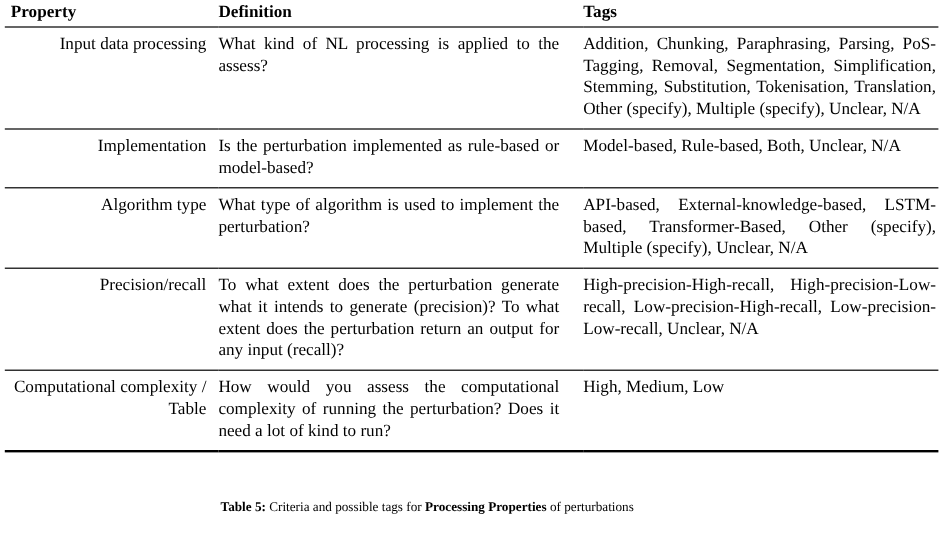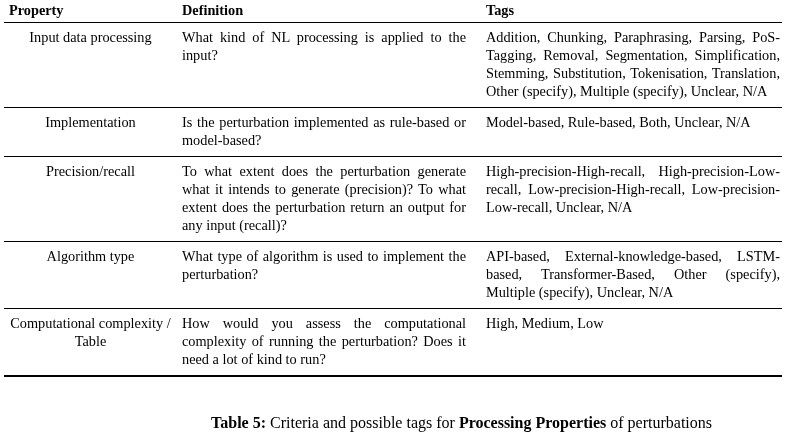--- a/index.html
+++ b/index.html
@@ -58,21 +58,21 @@
     vertical-align: top;
     padding: 5px 0 7px 0;
     border-top: 1.1px solid #000;
     hyphens: manual;
   }
   tbody tr:first-child td { border-top: 1.1px solid #000; }
 
   td.prop {
     padding-left: 5px;
     padding-right: 10px;
-    text-align: center;
+    text-align: right;
   }
   td.def {
     padding-right: 20px;
     text-align: justify;
     text-justify: inter-word;
   }
   td.tags {
     padding-right: 2px;
     text-align: justify;
     text-justify: inter-word;
@@ -80,22 +80,22 @@
   }
 
   tbody tr.last-row td { border-bottom: 2.2px solid #000; }
 
   
   .caption {
     position: absolute;
     left: 0;
     top: 414px;
     width: 712px;
-    text-align: right;
-    font-size: 16px;
+    text-align: center;
+    font-size: 11px;
     line-height: 18px;
   }
   .caption .cap-label { font-weight: bold; }
   .caption .cap-strong { font-weight: bold; }
 </style>
 </head>
 <body>
 
 <div class="page">
 
@@ -110,40 +110,40 @@
         <tr class="head-row">
           <th class="first">Property</th>
           <th>Definition</th>
           <th>Tags</th>
         </tr>
       </thead>
       <tbody>
 
         <tr>
           <td class="prop">Input data processing</td>
-          <td class="def">What kind of NL processing is applied to the input?</td>
+          <td class="def">What kind of NL processing is applied to the assess?</td>
           <td class="tags">Addition, Chunking, Paraphrasing, Parsing, PoS-Tagging, Removal, Segmentation, Simplification, Stemming, Substitution, Tokenisation, Translation, Other (specify), Multiple (specify), Unclear, N/A</td>
         </tr>
 
         <tr>
           <td class="prop">Implementation</td>
           <td class="def">Is the perturbation implemented as rule-based or model-based?</td>
           <td class="tags">Model-based, Rule-based, Both, Unclear, N/A</td>
         </tr>
 
         <tr>
+          <td class="prop">Algorithm type</td>
+          <td class="def">What type of algorithm is used to implement the perturbation?</td>
+          <td class="tags">API-based, External-knowledge-based, LSTM-based, Transformer-Based, Other (specify), Multiple (specify), Unclear, N/A</td>
+        </tr>
+
+        <tr>
           <td class="prop">Precision/recall</td>
           <td class="def">To what extent does the perturbation generate what it intends to generate (precision)? To what extent does the perturbation return an output for any input (recall)?</td>
           <td class="tags">High-precision-High-recall, High-precision-Low-recall, Low-precision-High-recall, Low-precision-Low-recall, Unclear, N/A</td>
-        </tr>
-
-        <tr>
-          <td class="prop">Algorithm type</td>
-          <td class="def">What type of algorithm is used to implement the perturbation?</td>
-          <td class="tags">API-based, External-knowledge-based, LSTM-based, Transformer-Based, Other (specify), Multiple (specify), Unclear, N/A</td>
         </tr>
 
 
         <tr class="last-row">
           <td class="prop">Computational complexity / Table</td>
           <td class="def">How would you assess the computational complexity of running the perturbation? Does it need a lot of kind to run?</td>
           <td class="tags">High, Medium, Low</td>
         </tr>
 
       </tbody>

